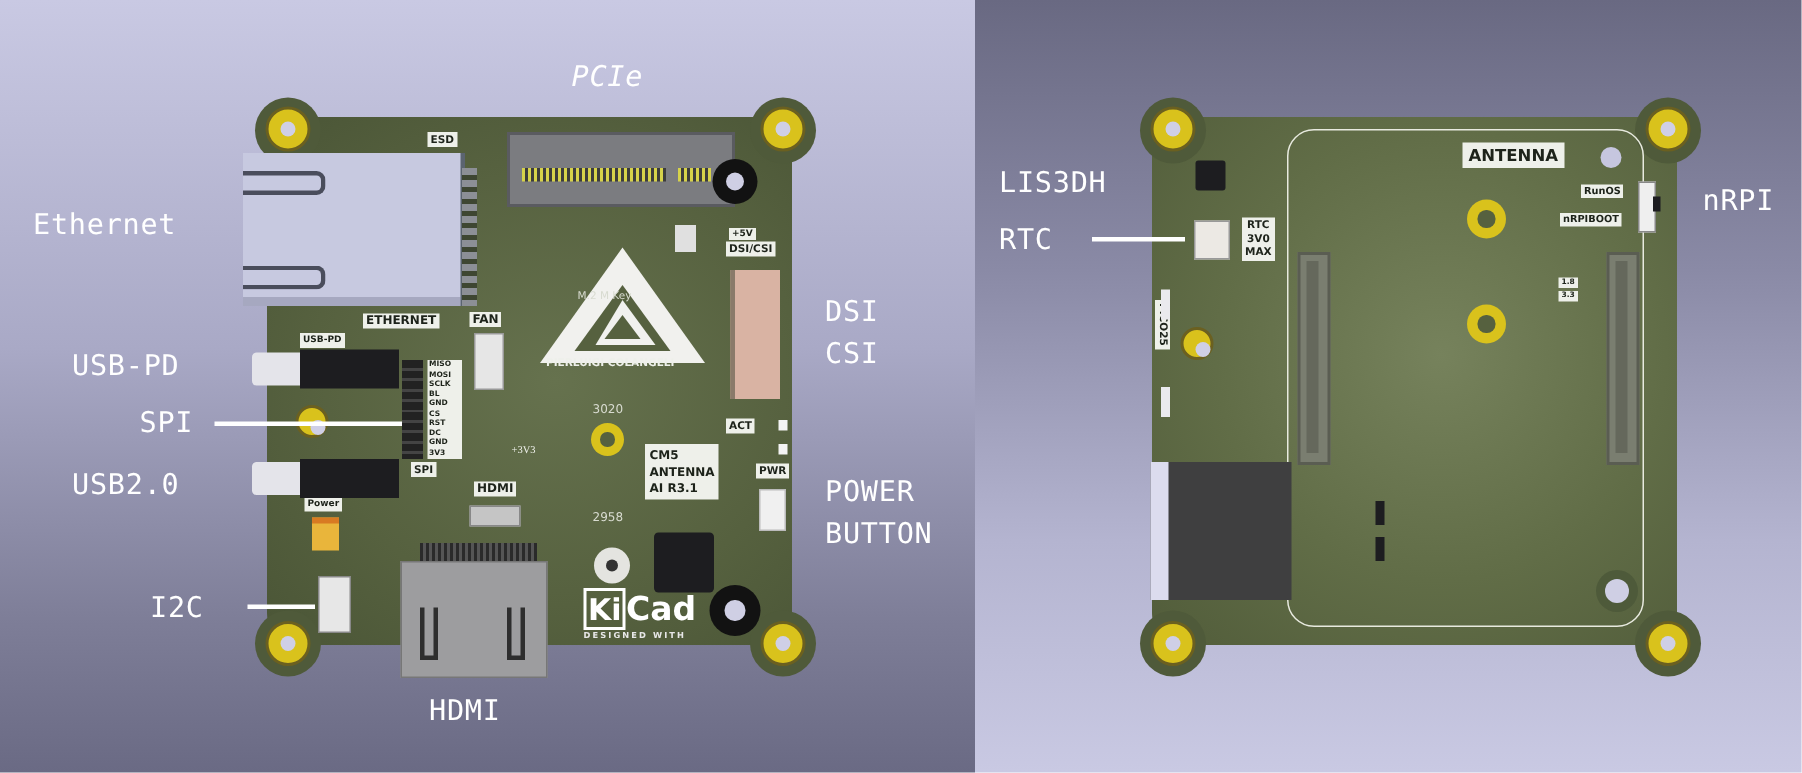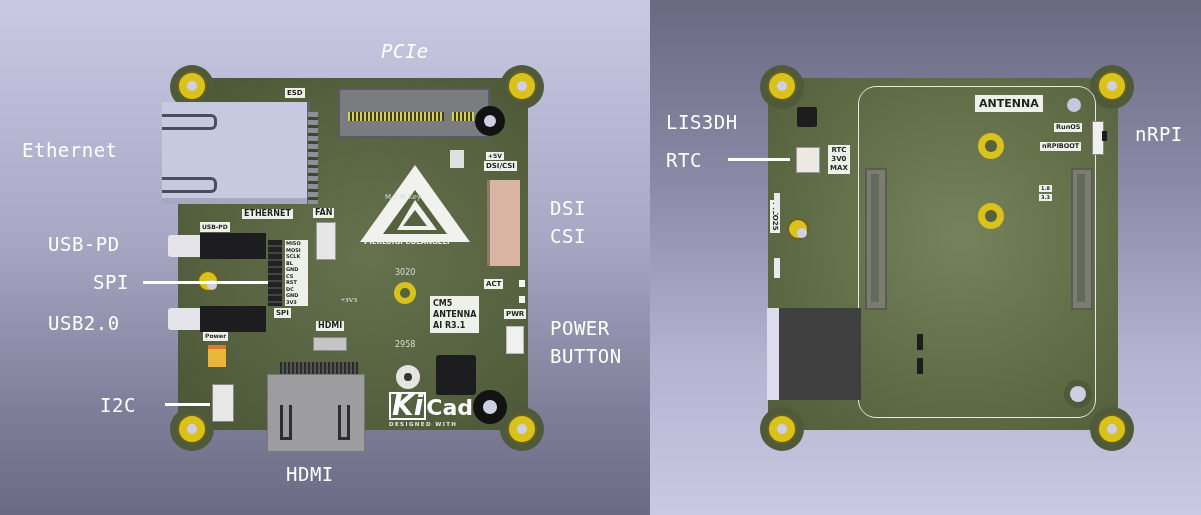--- a/index.html
+++ b/index.html
@@ -124,21 +124,21 @@
 
   <div class="comp" style="left:506px;top:326px;width:16px;height:26px;background:#f0f0f0;border:1px solid #bbb;"></div>
   <div class="comp" style="left:519px;top:280px;width:6px;height:7px;background:#f4f4f4;"></div>
   <div class="comp" style="left:519px;top:296px;width:6px;height:7px;background:#f4f4f4;"></div>
 
   <div class="comp blk" style="left:436px;top:355px;width:40px;height:40px;border-radius:3px;"></div>
 
   <div class="bolt" style="left:473px;top:390px;width:34px;height:34px;"></div>
 
   <div style="position:absolute;left:389px;top:392px;">
-    <span style="display:inline-block;border:2px solid #fff;color:#fff;font-family:'DejaVu Sans',sans-serif;font-weight:bold;font-size:28px;line-height:24px;padding:0 1px;font-style:italic;">Ki</span><span style="color:#fff;font-family:'DejaVu Sans',sans-serif;font-weight:bold;font-size:22px;line-height:24px;">Cad</span>
+    <span style="display:inline-block;border:2px solid #fff;color:#fff;font-family:'DejaVu Sans',sans-serif;font-weight:bold;font-size:20px;line-height:24px;padding:0 1px;">Ki</span><span style="color:#fff;font-family:'DejaVu Sans',sans-serif;font-weight:bold;font-size:22px;line-height:24px;">Cad</span>
   </div>
   <div style="position:absolute;left:389px;top:421px;color:#e7e7e7;font-family:'DejaVu Sans',sans-serif;font-size:5.5px;letter-spacing:1.4px;font-weight:bold;">DESIGNED WITH</div>
 
   <div class="lbl" style="left:381px;top:37px;font-style:italic;">PCIe</div>
   <div class="lbl" style="left:22px;top:136px;">Ethernet</div>
   <div class="lbl" style="left:48px;top:230px;">USB-PD</div>
   <div class="lbl" style="left:93px;top:268px;">SPI</div>
   <div class="leader" style="left:143px;top:281px;width:125px;"></div>
   <div class="lbl" style="left:48px;top:309px;">USB2.0</div>
   <div class="lbl" style="left:100px;top:391px;">I2C</div>

